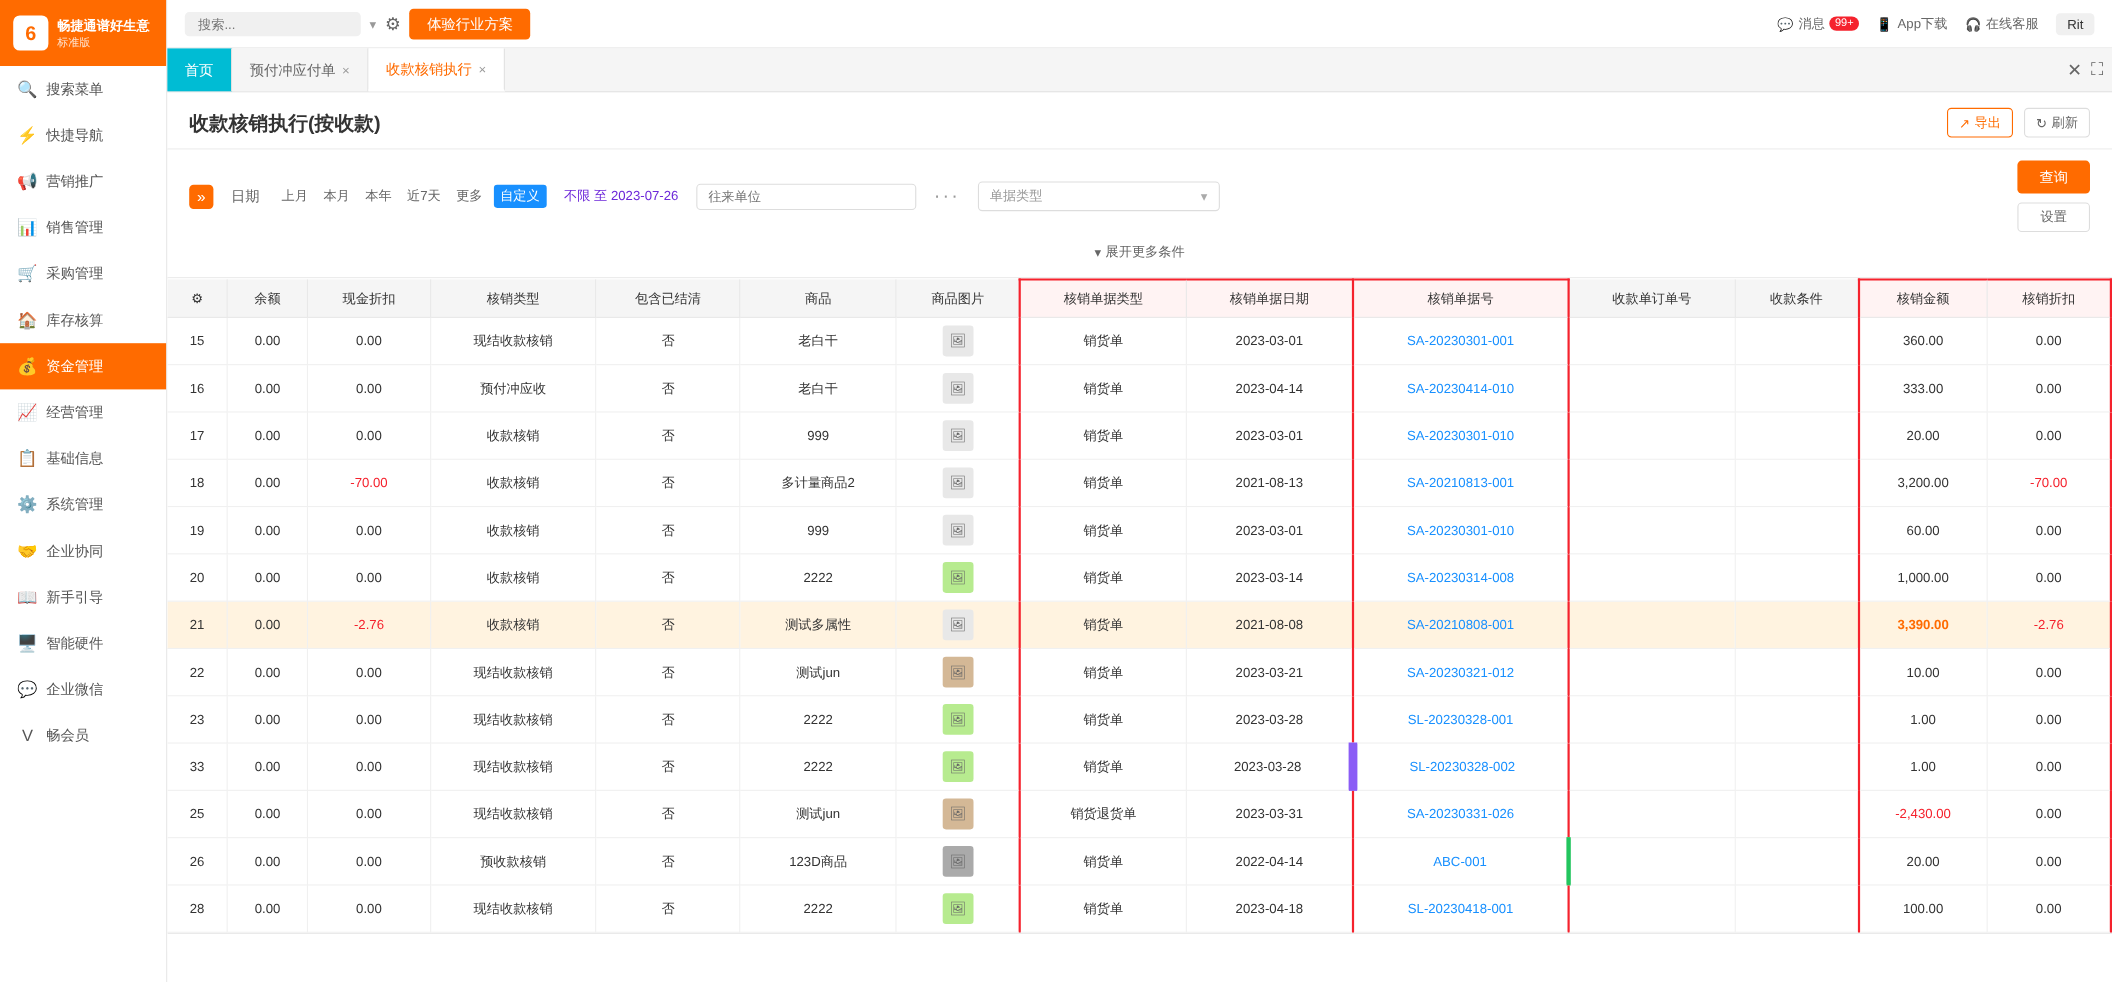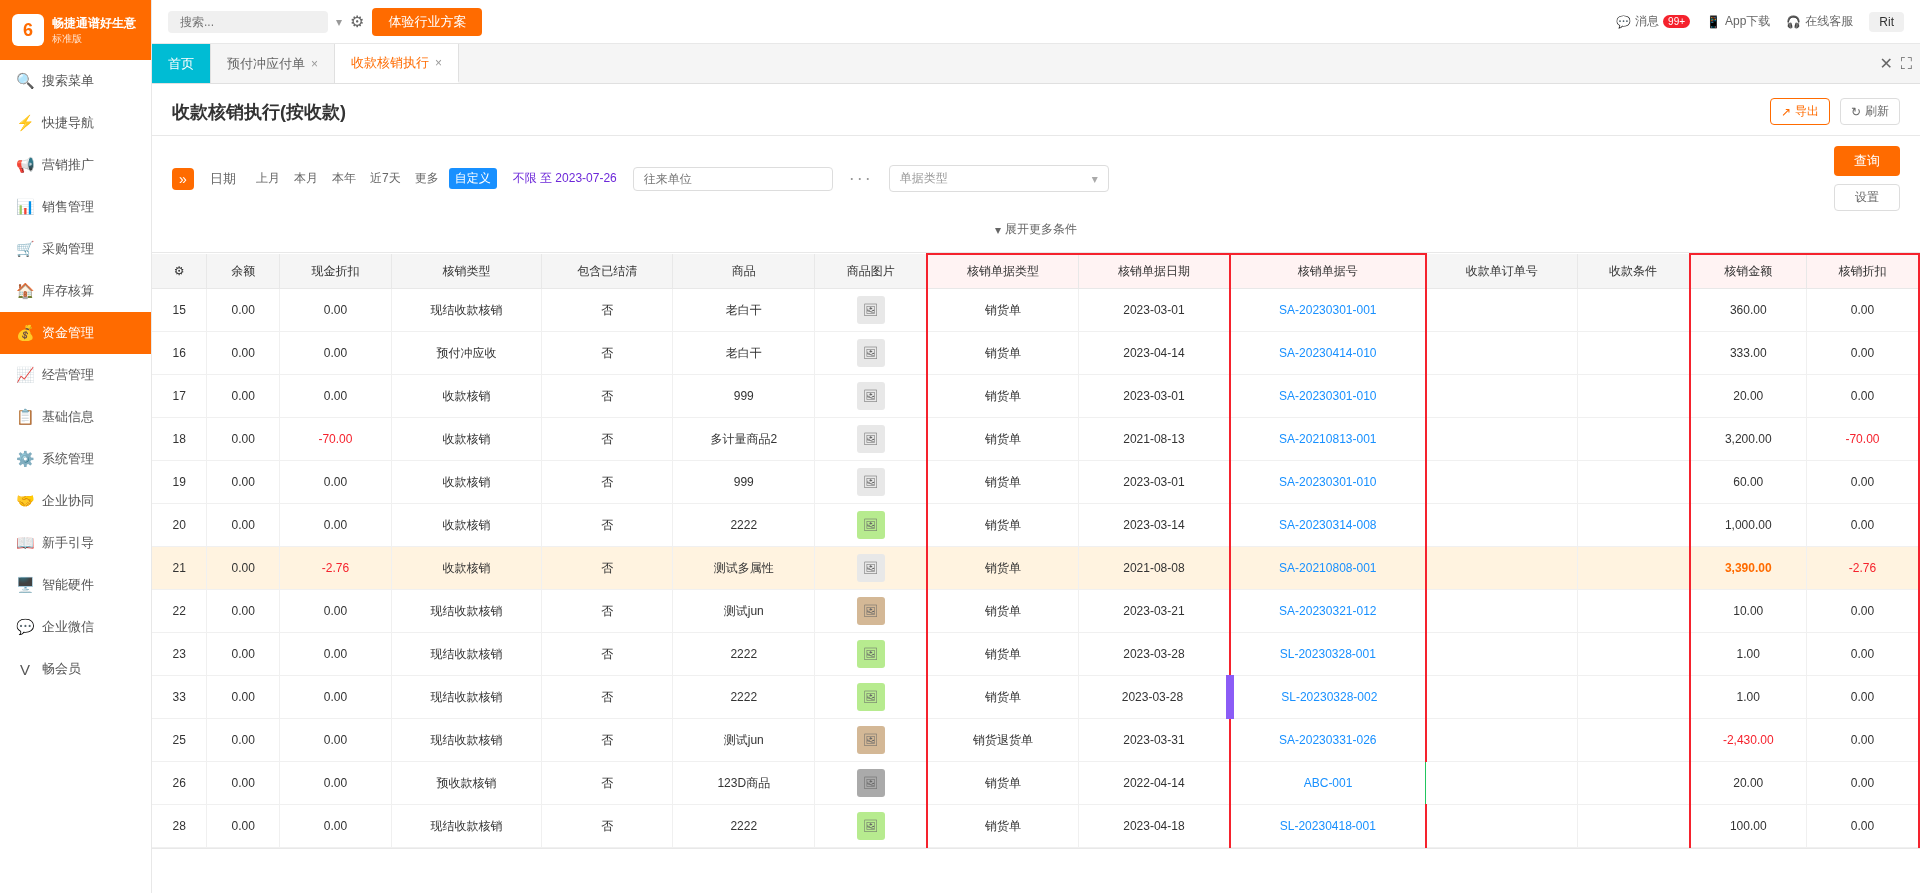--- a/index.html
+++ b/index.html
@@ -468,21 +468,21 @@
     <td>0.00</td>
     <td style="">0.00</td>
     <td>预收款核销</td>
     <td>否</td>
     <td>123D商品</td>
     <td>
                 <div style="width:28px;height:28px;background:#aaa;border-radius:3px;margin:0 auto;display:flex;align-items:center;justify-content:center;font-size:12px;color:#666;">🖼</div>
               </td>
     <td style="border-left:2px solid #f5222d;border-right:1px solid #f0f0f0;">销货单</td>
     <td style="border-right:2px solid #f5222d;">2022-04-14</td>
-    <td style="border-left:2px solid #f5222d;border-right:1px solid #22c55e;"><span class="link-text">ABC-001</span></td>
+    <td style="border-left:2px solid #f5222d;border-right:4px solid #22c55e;"><span class="link-text">ABC-001</span></td>
     <td></td>
     <td></td>
     <td style="border-left:2px solid #f5222d;border-right:1px solid #f0f0f0;">20.00</td>
     <td style="border-right:2px solid #f5222d;">0.00</td>
   </tr>
             <tr>
     <td>28</td>
     <td>0.00</td>
     <td style="">0.00</td>
     <td>现结收款核销</td>

